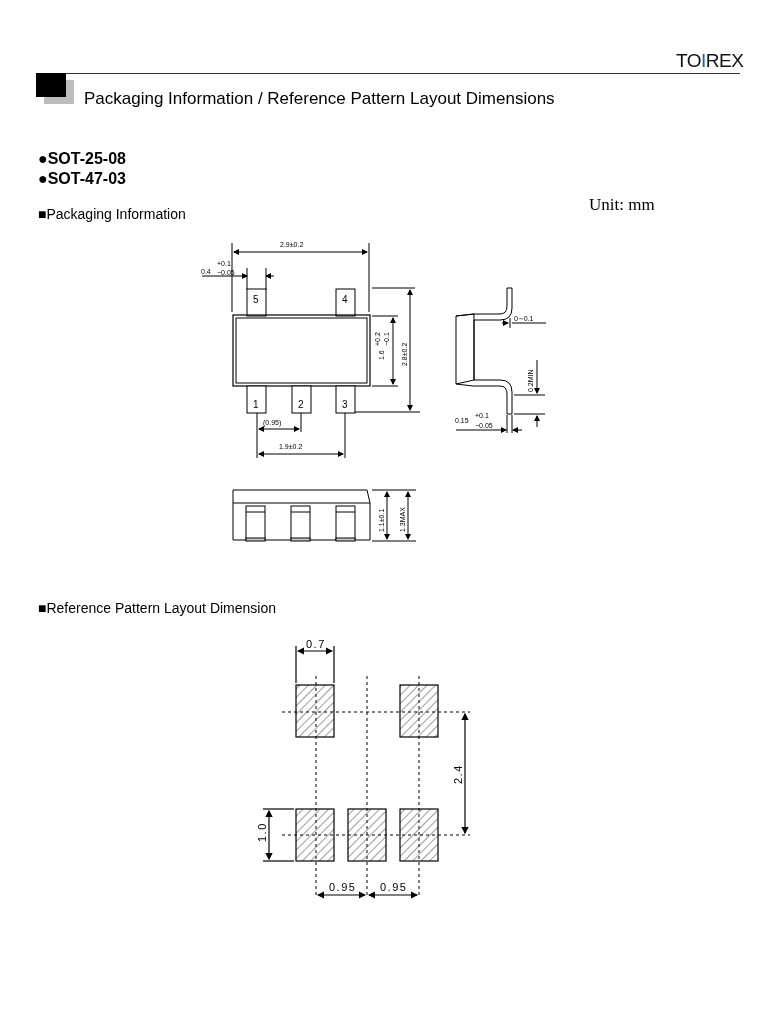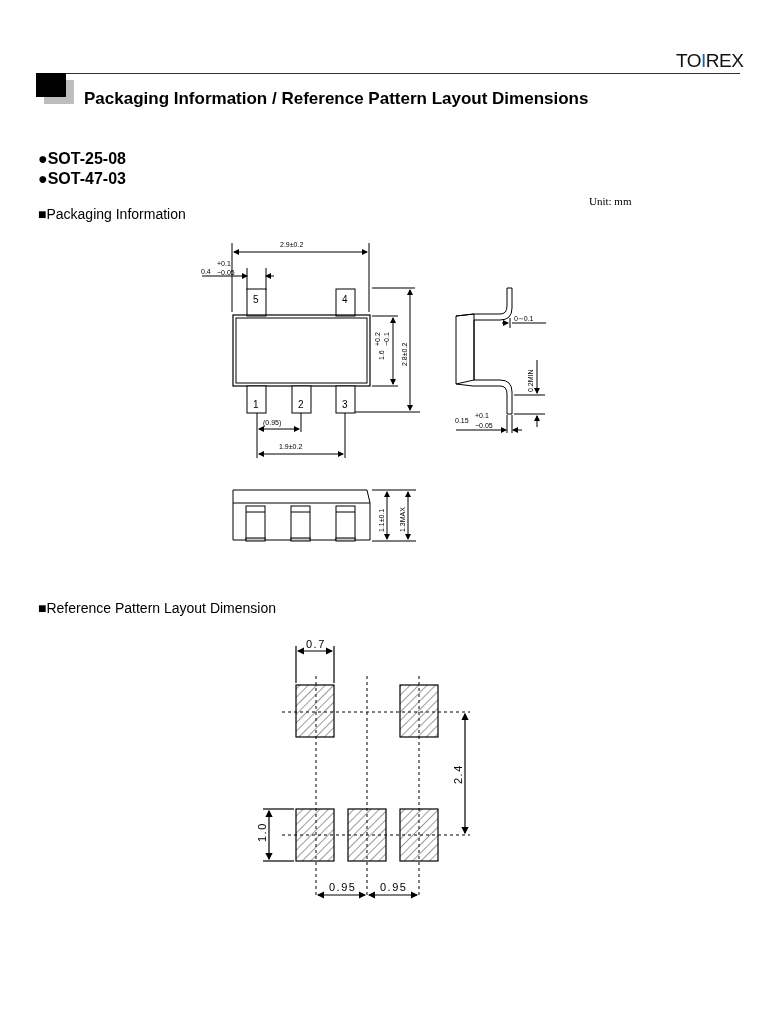--- a/index.html
+++ b/index.html
@@ -4,24 +4,24 @@
 <style>
   html, body { margin:0; padding:0; background:#ffffff; }
   body { width:768px; height:1024px; position:relative; overflow:hidden;
          font-family:"Liberation Sans", sans-serif; color:#000; }
   .abs { position:absolute; }
   .logo { left:628px; top:50px; font-size:19px; font-weight:normal; letter-spacing:-0.5px; color:#111;margin-left:48px; }
   .logo .r { color:#1a5fa8; }
   .rule { left:38px; top:73px; width:702px; height:1px; background:#333; }
   .head-sq-shadow { left:44px; top:80px; width:30px; height:24px; background:#bdbdbd; }
   .head-sq { left:36px; top:73px; width:30px; height:24px; background:#000; }
-  .head-title { left:84px; top:89px; font-size:17px; font-weight:bold; }
+  .head-title { left:84px; top:89px; font-size:17px; font-weight:normal; }
   .model { left:38px; font-size:16px; font-weight:bold; }
   .section { left:38px; font-size:14px; }
-  .unit { left:589px; top:195px; font-family:"Liberation Serif", serif; font-size:11px; }
+  .unit { left:589px; top:195px; font-family:"Liberation Serif", serif; font-size:17px; }
   svg text { font-family:"Liberation Sans", sans-serif; }
 </style>
 </head>
 <body>
 
 <div class="abs logo">
   <span>TO</span><span class="r">I</span><span>R</span><span>EX</span>
 </div>
 <div class="abs rule"></div>
 <div class="abs head-sq-shadow"></div>

